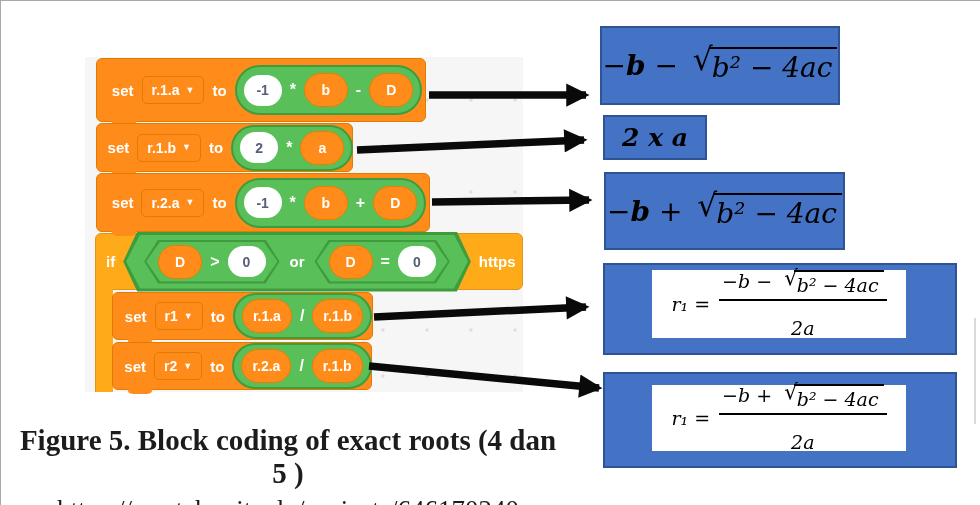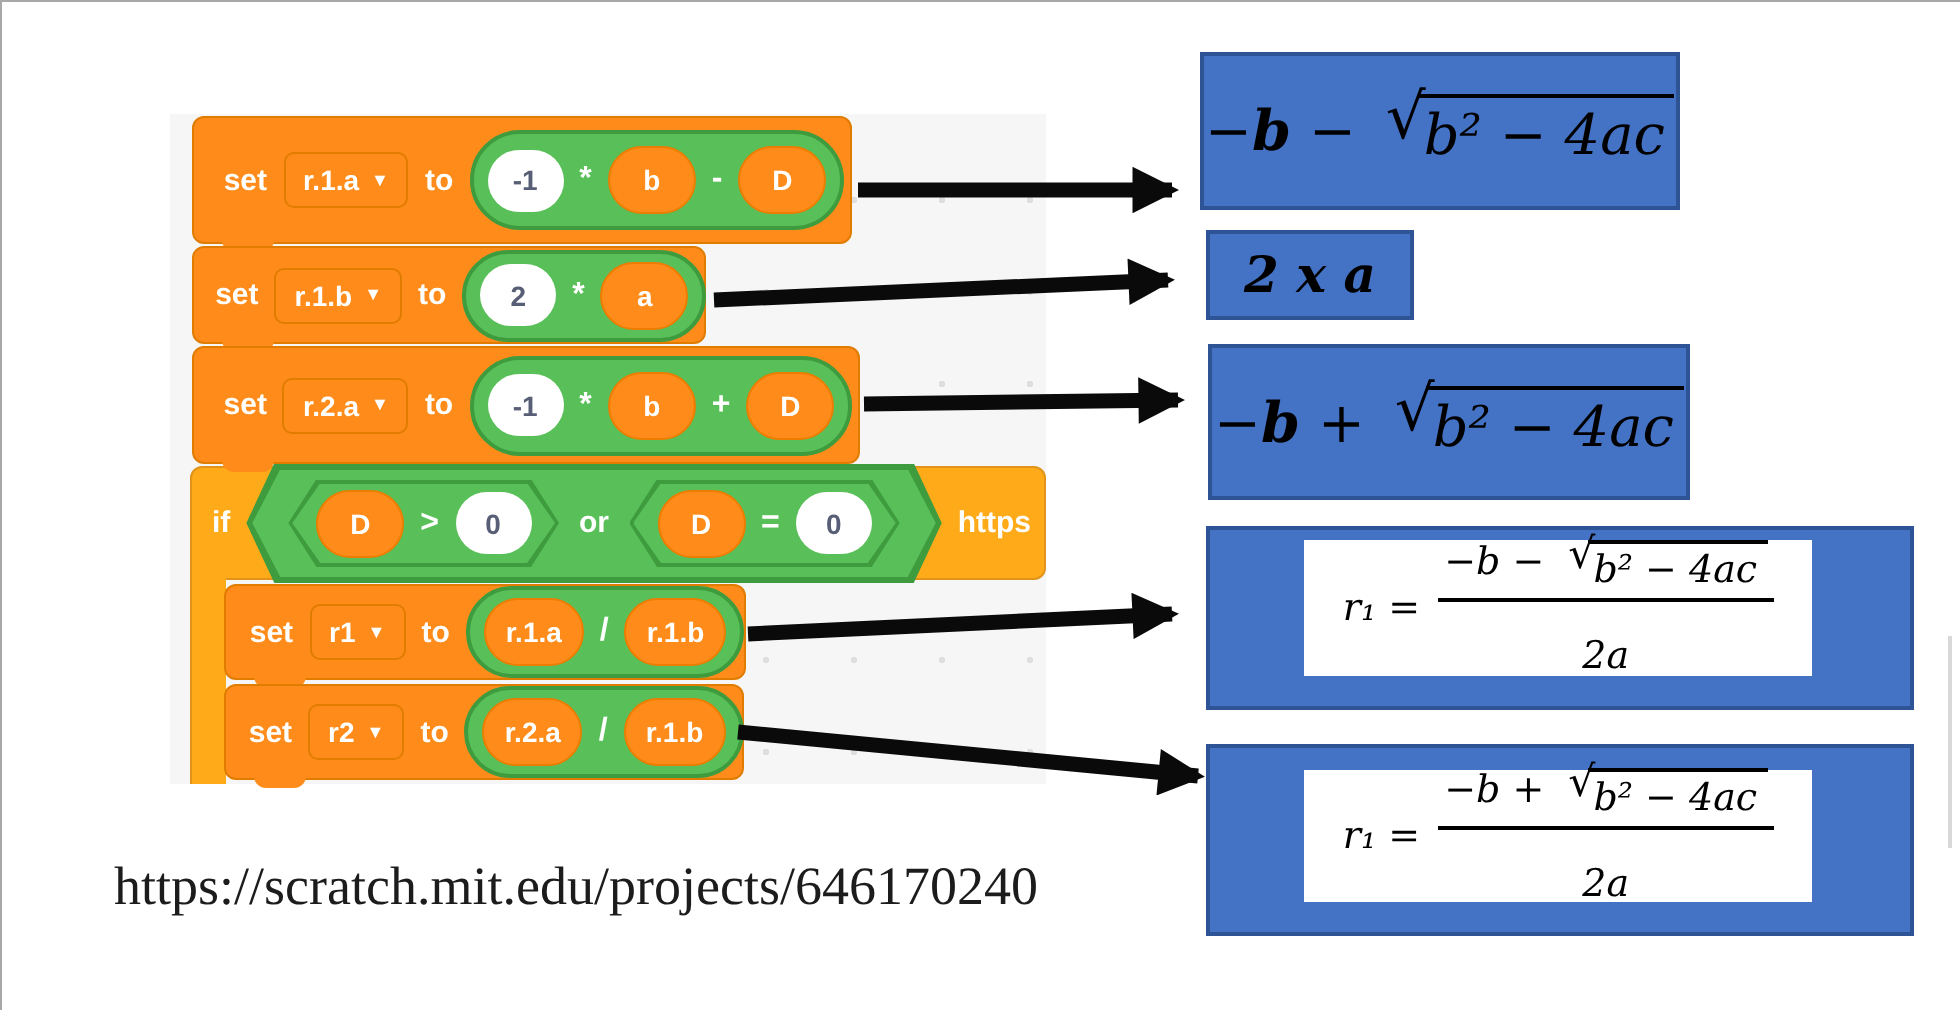--- a/index.html
+++ b/index.html
@@ -209,15 +209,16 @@
     </div>
   </div>
 
   <div class="bbox" style="left:603px;top:372px;width:354px;height:96px">
     <div class="panel" style="left:47px;right:49px;top:11px;bottom:15px">
       <span class="math"><span>r₁ =</span><span class="frac"><span class="num"><span>−b + </span><span class="sqrt"><span class="rsign">√</span><span class="rad">b² − 4ac</span></span></span><span class="den">2a</span></span></span>
     </div>
   </div>
 
   <div class="caption">
+    <div class="cap1">Figure 5. Block coding of exact roots (4 dan 5 )</div>
     <div class="cap2">https://scratch.mit.edu/projects/646170240</div>
   </div>
 </div>
 
 </body></html>

